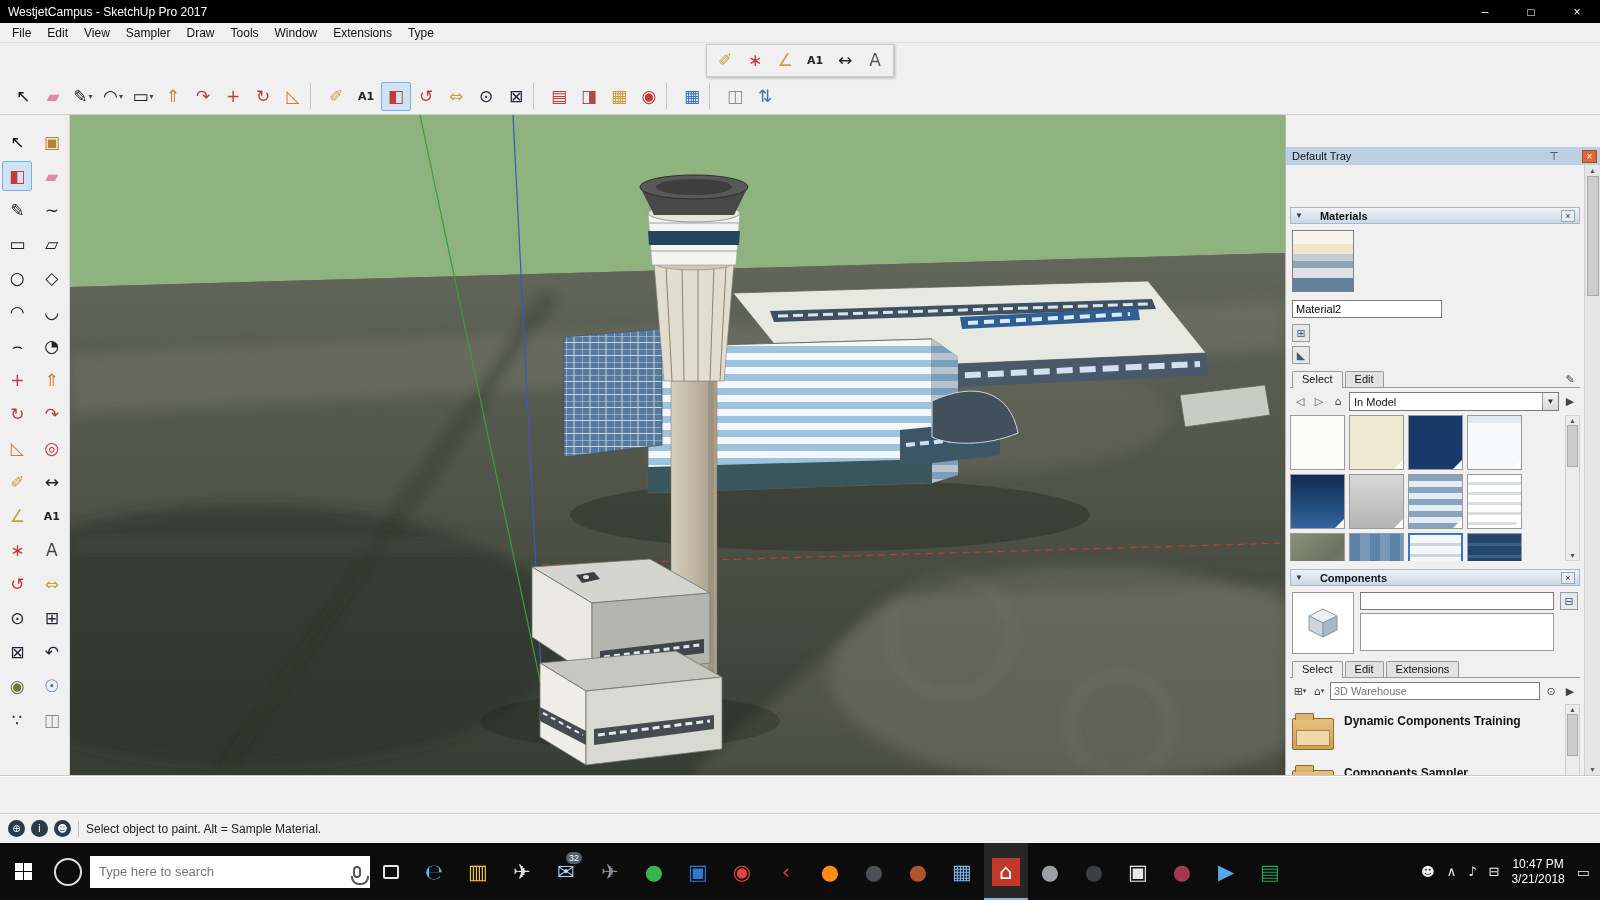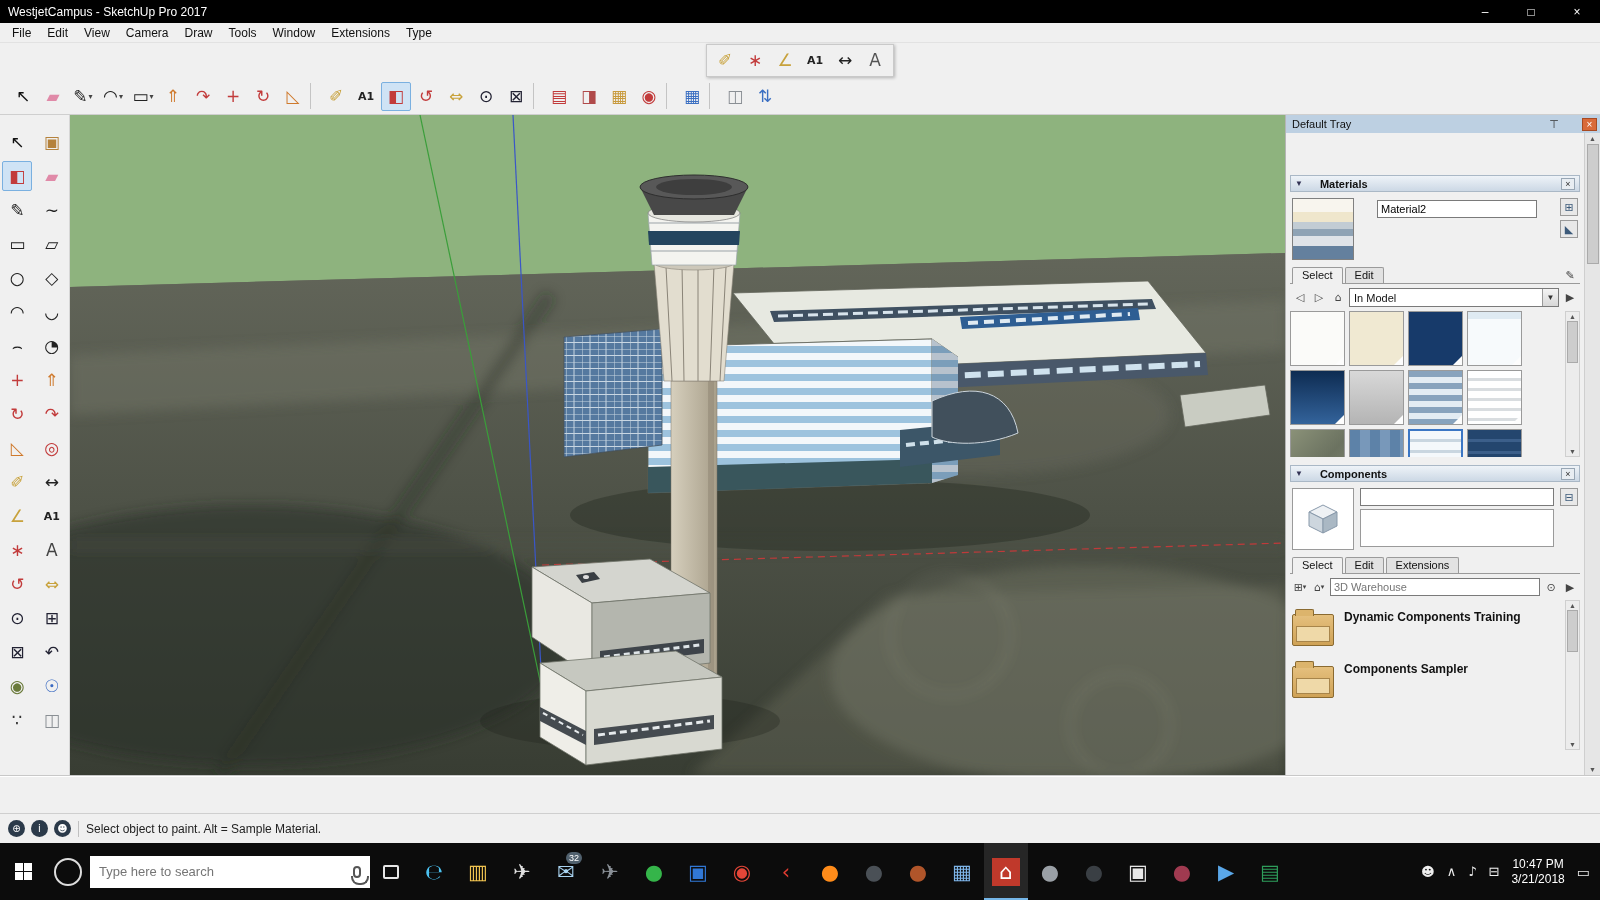--- a/index.html
+++ b/index.html
@@ -32,35 +32,35 @@
   .workspace{display:flex;height:660px;}
   .palette{width:70px;background:#f0f0f0;border-right:1px solid #d6d6d6;display:grid;grid-template-columns:1fr 1fr;align-content:start;justify-items:center;row-gap:4px;padding-top:12px;}
   .ptool{width:30px;height:30px;display:flex;align-items:center;justify-content:center;font-size:17px;}
   .ptool.active{background:#cfe3f5;border:1px solid #7ab0e0;border-radius:2px;}
 
   .viewport{flex:1;position:relative;overflow:hidden;background:#6a6d5f;}
   .viewport svg{position:absolute;inset:0;width:100%;height:100%;}
 
   
   .tray{width:315px;background:#f0f0f0;border-left:1px solid #b5b5b5;display:flex;flex-direction:column;font-size:11px;color:#111;}
-  .tray-title{height:18px;background:#bdd0e2;display:flex;align-items:center;padding:0 3px 0 6px;gap:20px;}
+  .tray-title{height:18px;background:#bdd0e2;display:flex;align-items:center;padding:0 3px 0 6px;gap:20px;margin-top:32px;}
   .tray-pin{color:#333;font-size:11px;width:16px;text-align:center;}
   .tray-close{width:15px;height:13px;background:#d96a3a;color:#fff;font-size:10px;display:flex;align-items:center;justify-content:center;border:1px solid #a84a22;}
   .tray-body{flex:1;display:flex;overflow:hidden;}
   .tray-main{flex:1;padding:0 4px;}
   .tray-scroll{width:16px;background:#e6e6e6;border-left:1px solid #cfcfcf;display:flex;flex-direction:column;align-items:center;font-size:7px;color:#555;padding:2px 0;}
   .tray-scroll .tthumb{width:12px;height:120px;background:#cdcdcd;border:1px solid #aaa;margin:2px 0;}
   .tray-scroll .spacer{flex:1;}
 
   .panel-h{height:17px;background:linear-gradient(#eef3f8,#ccd8e5);border:1px solid #aab8c6;display:flex;align-items:center;gap:5px;padding:0 4px;}
   .panel-h .caret{font-size:8px;color:#335;}
   .panel-title{font-weight:bold;font-size:11px;padding-left:12px;}
   .panel-x{width:14px;height:12px;border:1px solid #98a6b4;background:#e8edf2;color:#333;font-size:9px;display:flex;align-items:center;justify-content:center;}
 
-  .mat-preview-row{display:flex;gap:23px;padding:6px 2px 4px 2px;align-items:flex-start;}
+  .mat-preview-row{display:flex;gap:6px;padding:6px 2px 4px 2px;align-items:flex-start;flex-direction:column;}
   .mat-thumb{width:62px;height:62px;border:1px solid #808080;background:linear-gradient(180deg,#f8f5ee 0%,#f8f5ee 22%,#efe6cc 22%,#efe6cc 38%,#c2ccd4 38%,#c2ccd4 50%,#8fa3b5 50%,#8fa3b5 62%,#dfe3e8 62%,#dfe3e8 78%,#64809e 78%,#64809e 100%);}
   .tinput{background:#fff;border:1px solid #7a7a7a;height:18px;font-size:11px;padding:0 3px;font-family:"Liberation Sans",sans-serif;}
   .mat-mid{flex:1;padding-top:2px;}
   .mat-mid .tinput{width:100%;}
   .mat-side{display:flex;flex-direction:column;gap:4px;align-items:center;}
   .mini{width:18px;height:18px;border:1px solid #9a9a9a;background:#e8e8e8;font-size:11px;display:flex;align-items:center;justify-content:center;color:#3c5a7a;font-family:"DejaVu Sans",sans-serif;}
 
   .tabs-row{display:flex;align-items:flex-end;border-bottom:1px solid #9a9a9a;padding:2px 2px 0 2px;gap:2px;height:20px;}
   .tab{padding:1px 9px 2px 9px;border:1px solid #9a9a9a;border-bottom:none;background:#e2e2e2;border-radius:2px 2px 0 0;font-size:11px;}
   .tab.active{background:#f0f0f0;position:relative;top:1px;padding-bottom:3px;}
@@ -132,21 +132,21 @@
   <div class="win-btn">–</div>
   <div class="win-btn">□</div>
   <div class="win-btn">×</div>
 </div>
 
 <nav class="menubar">
 
 <div class="menu-item">File</div>
     <div class="menu-item">Edit</div>
     <div class="menu-item">View</div>
-    <div class="menu-item">Camera</div>
+    <div class="menu-item">Sampler</div>
     <div class="menu-item">Draw</div>
     <div class="menu-item">Tools</div>
     <div class="menu-item">Window</div>
     <div class="menu-item">Extensions</div>
     <div class="menu-item">Type</div>
   </nav>
 
 <div class="tbrow1">
   <div class="float-tb">
 

